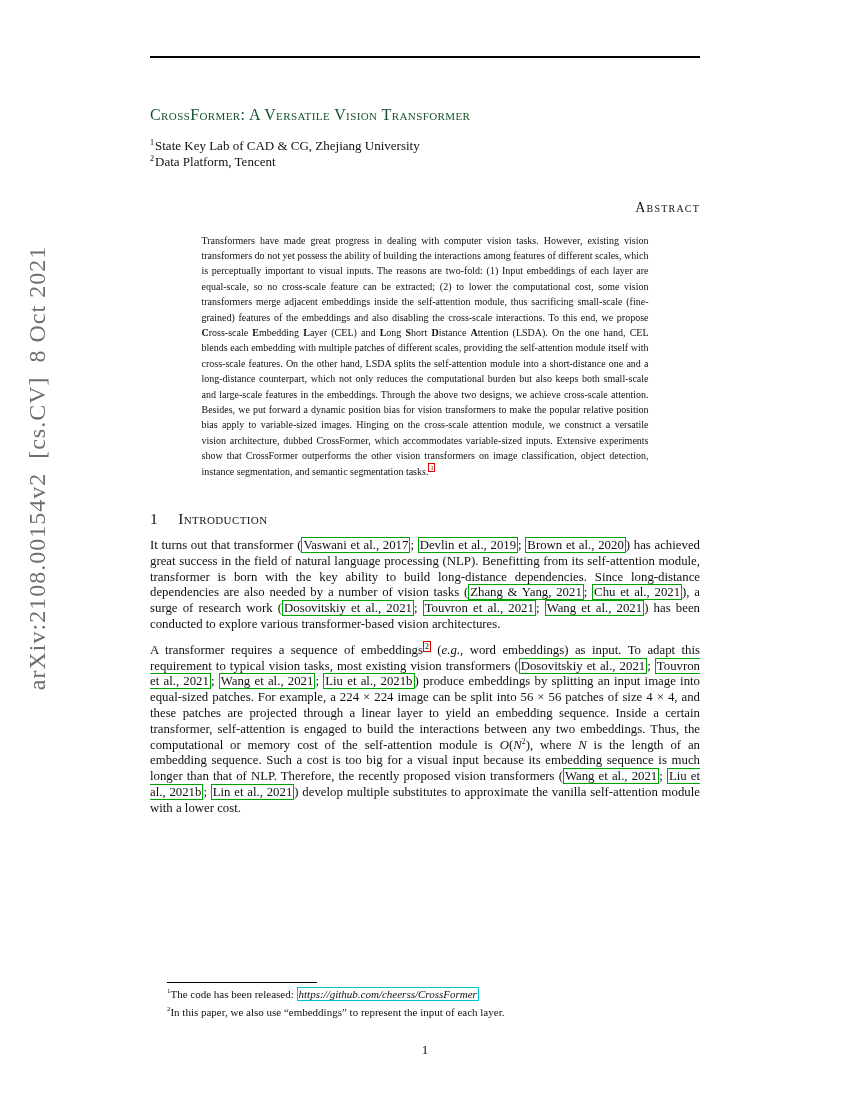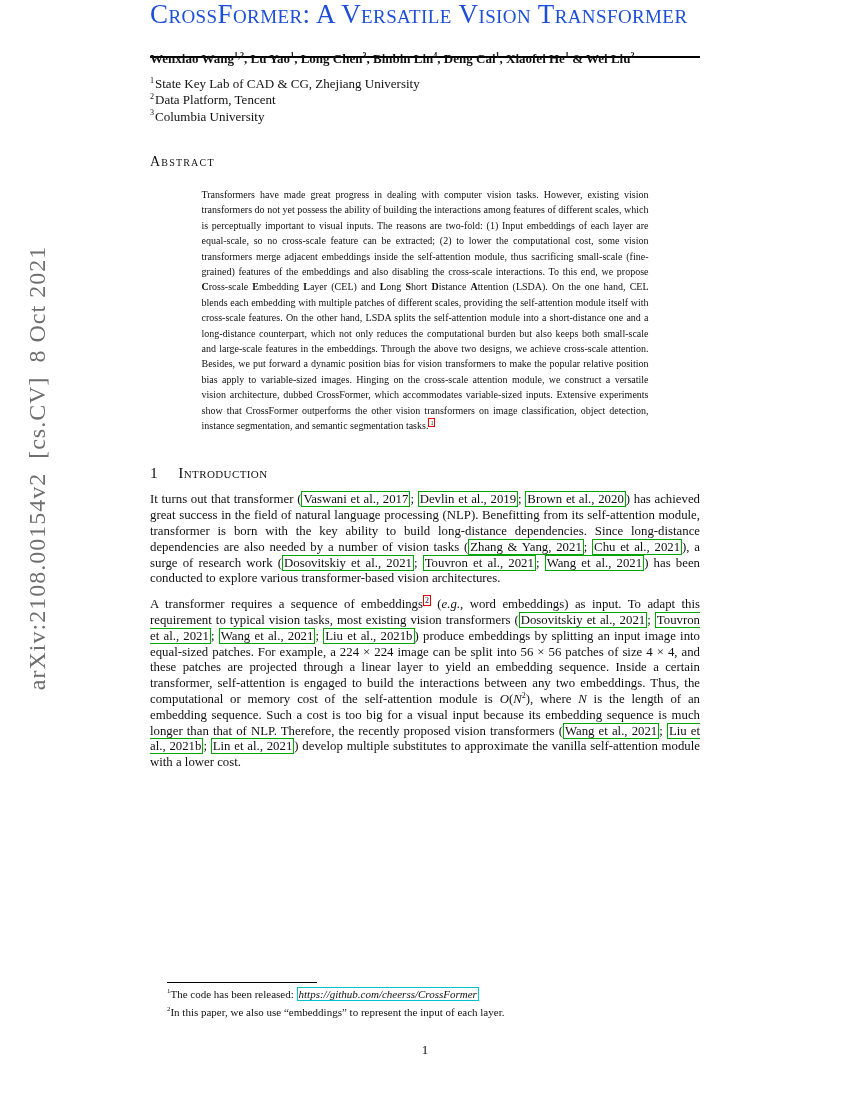--- a/index.html
+++ b/index.html
@@ -17,34 +17,34 @@
     transform-origin:0 0;
     transform:rotate(-90deg) translateX(-600px);
     font-size:24px; letter-spacing:1px; color:#6e6e6e;
     text-align:center; white-space:pre;
   }
 
   .top-rule { position:absolute; left:150px; top:56px; width:550px; border-top:2px solid #000; }
 
   .content { position:absolute; left:150px; top:0; width:550px; }
 
-  .title { font-weight:normal; font-variant:small-caps;
-           font-size:27px; line-height:29px; letter-spacing:0.4px; color:#1d4ed8; }
+  .title { margin-top:100px; font-weight:normal; font-variant:small-caps;
+           font-size:16px; line-height:29px; letter-spacing:0.4px; color:#14532d; }
   .title .title-line { display:block; }
 
   .authors { margin-top:22px; font-size:13px; line-height:16px; }
   .authors b { font-weight:bold; }
   sup { font-size:62%; line-height:0; vertical-align:super; }
   sup.b { font-weight:bold; }
 
   .affiliations { margin-top:9px; }
   .affil { font-size:13px; line-height:16.3px; }
   .affil sup { margin-right:1px; }
 
-  .abstract-heading { margin-top:29px; text-align:left; font-variant:small-caps;
+  .abstract-heading { margin-top:29px; text-align:right; font-variant:small-caps;
                       font-size:14px; letter-spacing:1.2px; }
 
   .abstract-body { margin:17px auto 0 auto; width:447px; text-align:justify;
                    font-size:10px; line-height:15.4px; }
 
   .section-heading { margin-top:31px; font-size:15.5px; font-variant:small-caps; letter-spacing:0.4px; }
   .sec-num { display:inline-block; margin-right:20px; }
 
   .body-par { margin-top:10px; text-align:justify; font-size:12.8px; line-height:15.8px; }
 
@@ -68,26 +68,24 @@
   <div class="arxiv-stamp">arXiv:2108.00154v2  [cs.CV]  8 Oct 2021</div>
 
   <div class="top-rule"></div>
 
   <div class="content">
 
     <h1 class="title">
       <span class="title-line">CrossFormer: A Versatile Vision Transformer</span>
     </h1>
 
-    <div class="authors"><b>Wenxiao Wang</b><sup class="b">1,2</sup><b>, Lu Yao</b><sup class="b">1</sup><b>, Long Chen</b><sup class="b">3</sup><b>, Binbin Lin</b><sup class="b">4</sup><b>, Deng Cai</b><sup class="b">1</sup><b>, Xiaofei He</b><sup class="b">1</sup><b> &amp; Wei Liu</b><sup class="b">2</sup></div>
 
     <div class="affiliations">
       <div class="affil"><sup>1</sup><span>State Key Lab of CAD &amp; CG, Zhejiang University</span></div>
       <div class="affil"><sup>2</sup><span>Data Platform, Tencent</span></div>
-      <div class="affil"><sup>3</sup><span>Columbia University</span></div>
     </div>
 
     <div class="abstract-heading">Abstract</div>
 
     <div class="abstract-body">Transformers have made great progress in dealing with computer vision tasks. However, existing vision transformers do not yet possess the ability of building the interactions among features of different scales, which is perceptually important to visual inputs. The reasons are two-fold: (1) Input embeddings of each layer are equal-scale, so no cross-scale feature can be extracted; (2) to lower the computational cost, some vision transformers merge adjacent embeddings inside the self-attention module, thus sacrificing small-scale (fine-grained) features of the embeddings and also disabling the cross-scale interactions. To this end, we propose <b>C</b>ross-scale <b>E</b>mbedding <b>L</b>ayer (CEL) and <b>L</b>ong <b>S</b>hort <b>D</b>istance <b>A</b>ttention (LSDA). On the one hand, CEL blends each embedding with multiple patches of different scales, providing the self-attention module itself with cross-scale features. On the other hand, LSDA splits the self-attention module into a short-distance one and a long-distance counterpart, which not only reduces the computational burden but also keeps both small-scale and large-scale features in the embeddings. Through the above two designs, we achieve cross-scale attention. Besides, we put forward a dynamic position bias for vision transformers to make the popular relative position bias apply to variable-sized images. Hinging on the cross-scale attention module, we construct a versatile vision architecture, dubbed CrossFormer, which accommodates variable-sized inputs. Extensive experiments show that CrossFormer outperforms the other vision transformers on image classification, object detection, instance segmentation, and semantic segmentation tasks.<sup class="fnref">1</sup></div>
 
     <div class="section-heading">
       <span class="sec-num">1</span><span class="sec-title">Introduction</span>
     </div>
 

